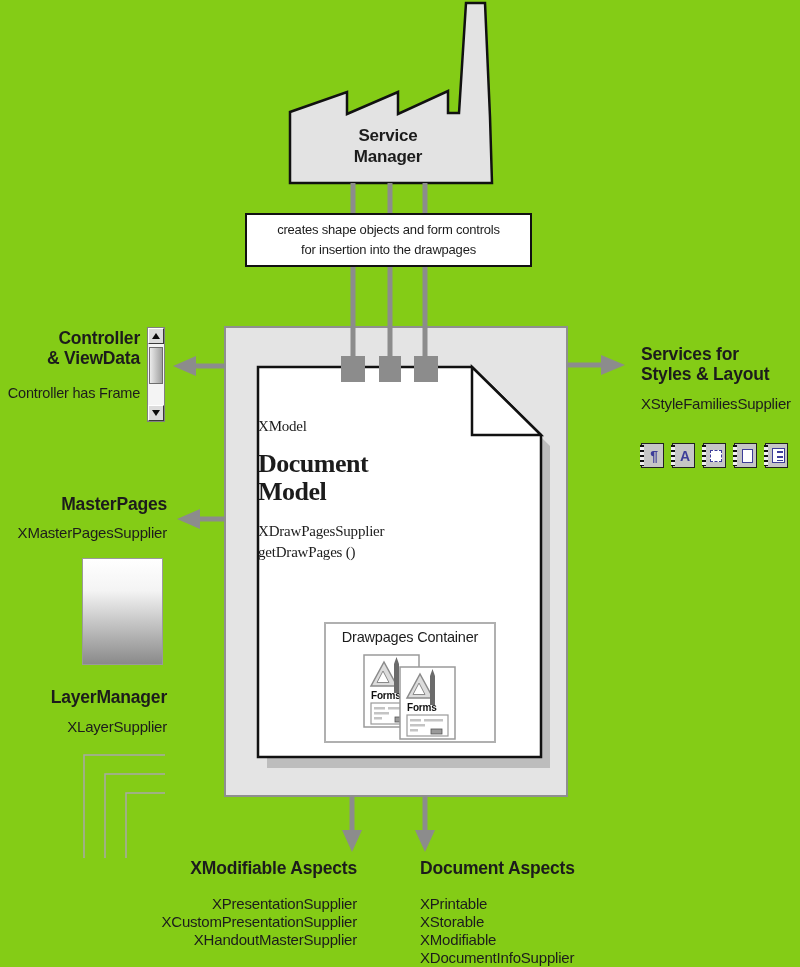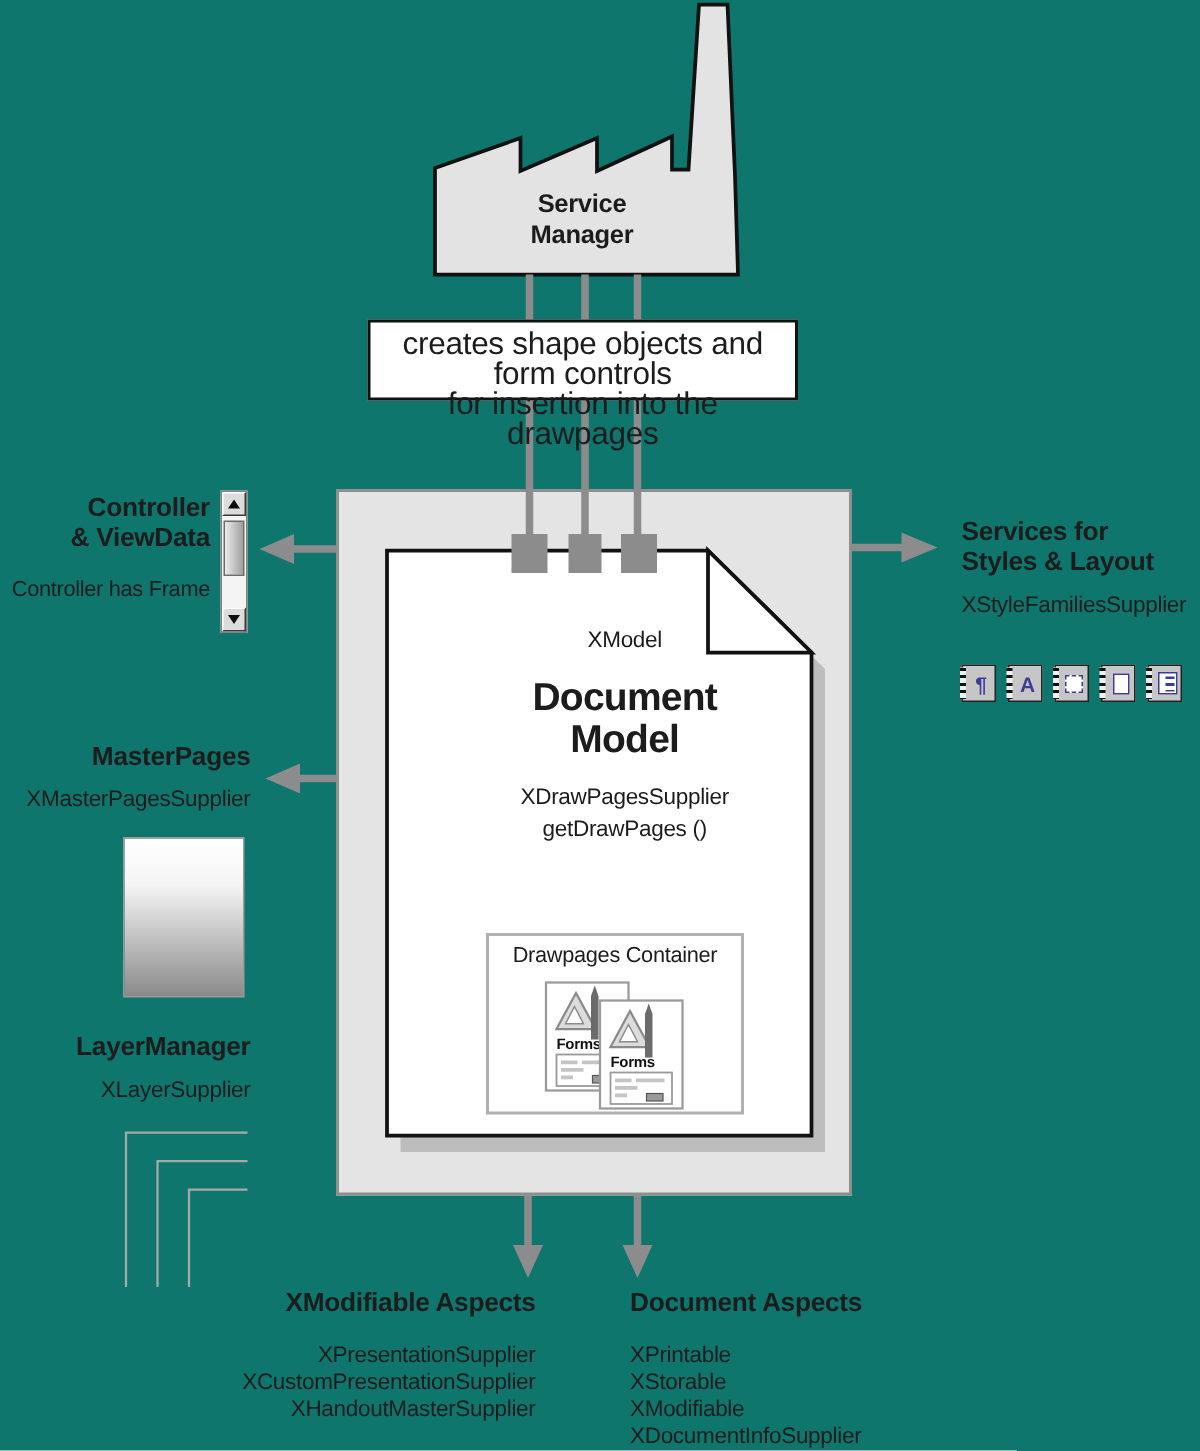--- a/index.html
+++ b/index.html
@@ -1,27 +1,27 @@
 <!DOCTYPE html>
 <html><head>
 <meta charset="utf-8">
 <style>
   * { box-sizing: border-box; margin: 0; padding: 0; }
   html,body { background:#fff; }
   body { font-family:"Liberation Sans", sans-serif; color:#1c1c1c; }
-  #canvas { position:relative; width:800px; height:967px; background:#0f766e; overflow:hidden; letter-spacing:-0.2px; }
+  #canvas { position:relative; width:800px; height:967px; background:#84cc16; overflow:hidden; letter-spacing:-0.2px; }
   .abs { position:absolute; }
   .svg-layer { position:absolute; left:0; top:0; width:800px; height:967px; }
 
   
   .gray-box { left:224px; top:326px; width:344px; height:471px; background:#e4e4e4; border:2px solid #8f8f8f; }
 
   
   .creates-box { left:245px; top:213px; width:287px; height:54px; background:#fff; border:2.5px solid #111;
-                 text-align:center; font-size:21px; line-height:20px; padding-top:5px; }
+                 text-align:center; font-size:13px; line-height:20px; padding-top:5px; }
 
   
   .factory-label { left:308px; top:125px; width:160px; text-align:center; font-weight:bold; font-size:17px; line-height:21px; }
 
   
   .controller-block { left:0; top:329px; width:140px; text-align:right; }
   .controller-block .t { font-weight:bold; font-size:17.5px; line-height:19.5px;padding-left:41px; }
   .controller-block .n { font-size:14.5px; margin-top:17px; }
 
   .master-block { left:0; top:494px; width:167px; text-align:right; }
@@ -58,21 +58,21 @@
             border-top:1.5px solid #fff; border-left:1.5px solid #fff; border-bottom:1.5px solid #3a3a3a; border-right:1.5px solid #3a3a3a;
             display:flex; align-items:center; justify-content:center; }
   .scrollbar .btn.up { top:0; }
   .scrollbar .btn.down { bottom:0; }
   .tri-up { width:0; height:0; border-left:4px solid transparent; border-right:4px solid transparent; border-bottom:6px solid #0c0c0c; }
   .tri-down { width:0; height:0; border-left:4px solid transparent; border-right:4px solid transparent; border-top:6px solid #0c0c0c; }
   .scrollbar .thumb { position:absolute; left:1px; top:19px; width:14px; height:37px;
             background:linear-gradient(90deg,#ebebeb,#9f9f9f); border:1px solid #6d6d6d; }
 
   
-  .model-text { left:258px; top:416px; width:317px; text-align:center; }
+  .model-text { left:258px; top:416px; width:317px; text-align:left;font-family:Liberation Serif, serif; }
   .model-text .small { font-size:15px; line-height:21px; }
   .model-text .big { font-weight:bold; font-size:26px; line-height:28px; margin-top:13px; letter-spacing:-0.5px; }
   .model-text .small2 { font-size:15px; line-height:21px; margin-top:15px; }
 
   
   .dp-container { left:324px; top:622px; width:172px; height:121px; background:#fff; border:2px solid #b0b0b0; }
   .dp-title { position:absolute; top:5px; left:0; width:100%; text-align:center; font-size:14.5px; }
 
   
   .pa-block { left:57px; top:858px; width:300px; text-align:right; }

